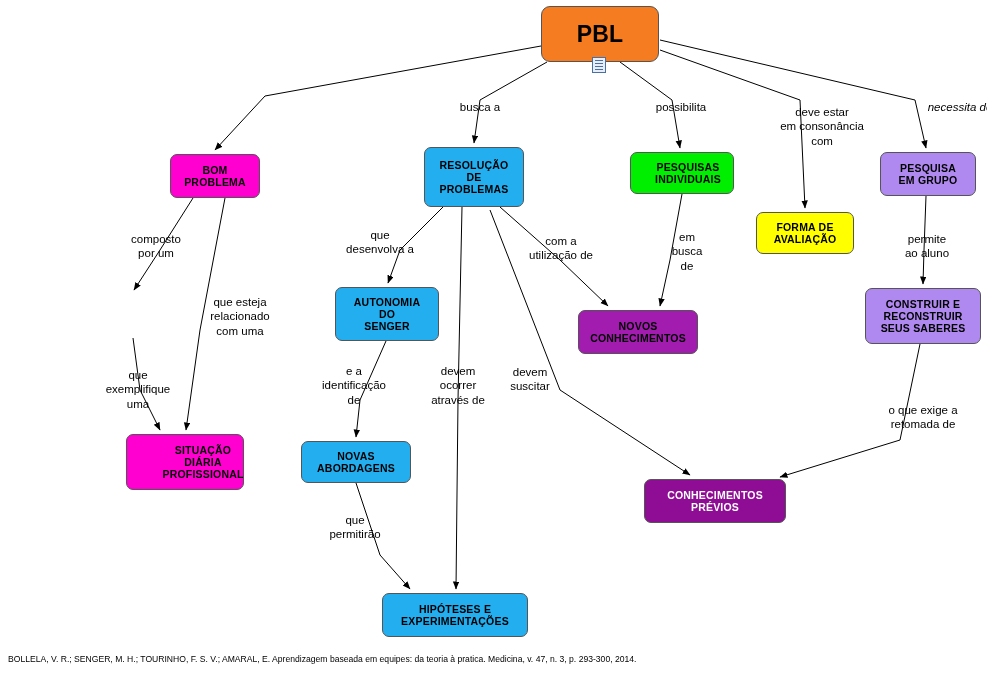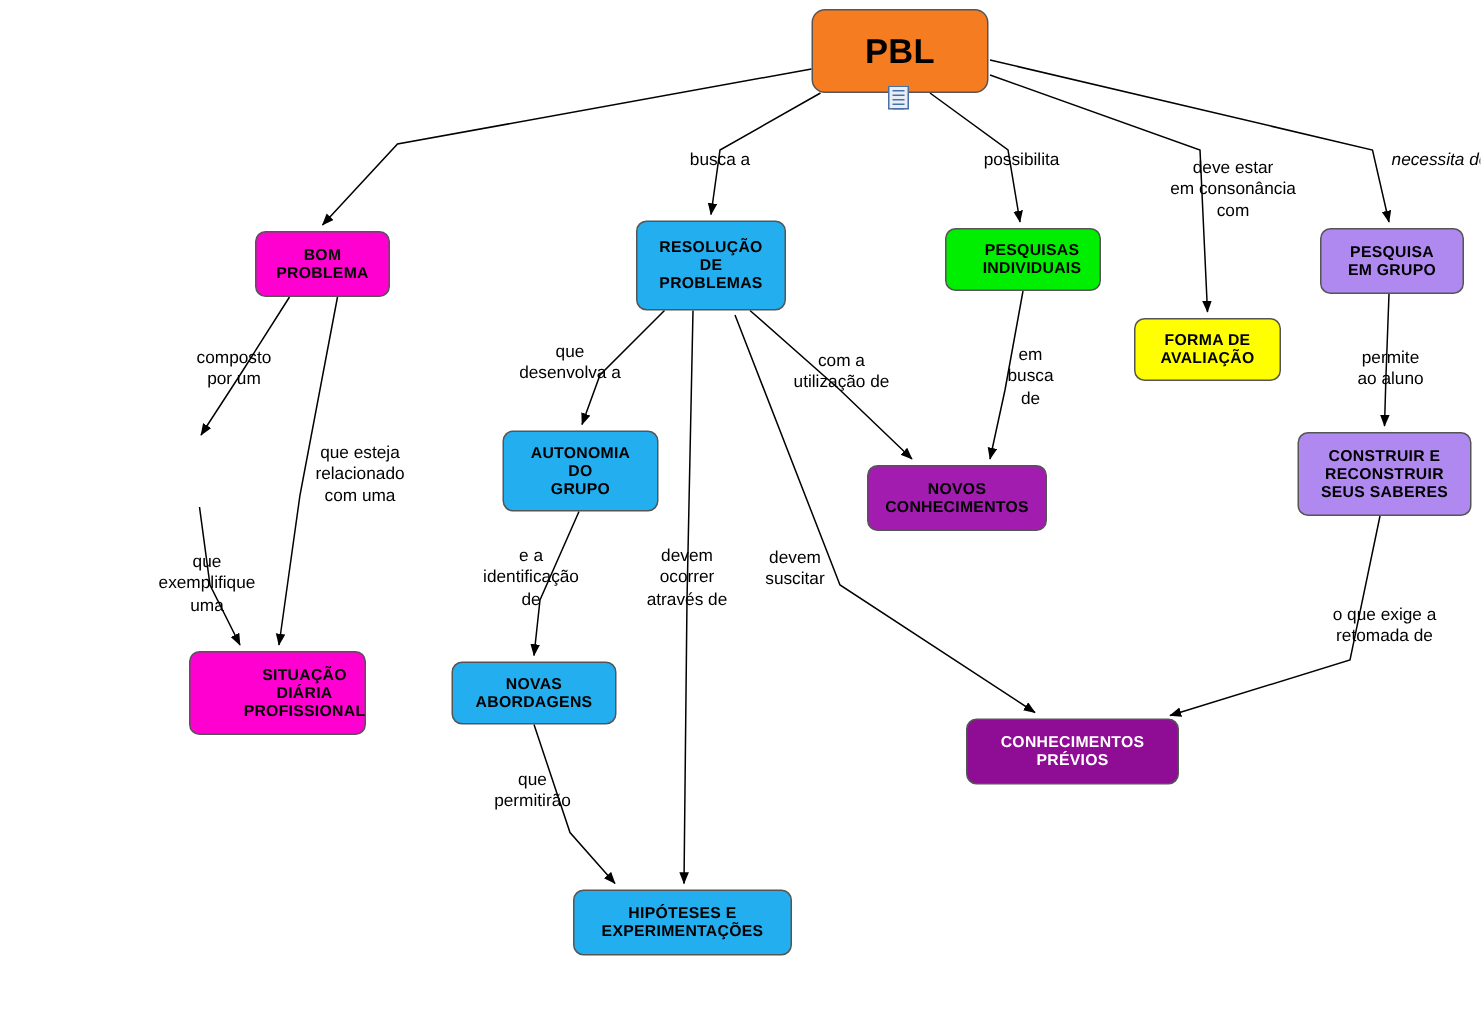--- a/index.html
+++ b/index.html
@@ -138,21 +138,21 @@
 
   <div class="node" style="left:756px; top:212px; width:98px; height:42px; background:#FFFF00; color:#000000; font-size:10.5px;">FORMA DE
 AVALIAÇÃO</div>
 
   <div class="node" style="left:880px; top:152px; width:96px; height:44px; background:#B089F0; color:#000000; font-size:10.5px;">PESQUISA
 EM GRUPO</div>
 
 
   <div class="node" style="left:335px; top:287px; width:104px; height:54px; background:#22AEEF; color:#000000; font-size:10.5px;">AUTONOMIA
 DO
-GRUPO</div>
+SENGER</div>
 
   <div class="node" style="left:578px; top:310px; width:120px; height:44px; background:#a21caf; color:#000000; font-size:10.5px;">NOVOS
 CONHECIMENTOS</div>
 
   <div class="node" style="left:865px; top:288px; width:116px; height:56px; background:#B089F0; color:#000000; font-size:10.5px;">CONSTRUIR E
 RECONSTRUIR
 SEUS SABERES</div>
 
   <div class="node" style="left:126px; top:434px; width:118px; height:56px; background:#FF00D0; color:#000000; font-size:10.5px;padding-left:36px;">SITUAÇÃO
 DIÁRIA
@@ -204,14 +204,15 @@
 permitirão</div>
 
   <div class="doc-icon" style="left:592px; top:57px;">
     <i></i>
       <i></i>
       <i></i>
       <i></i>
       <i></i>
   </div>
 
+  <div class="citation">BOLLELA, V. R.; SENGER, M. H.; TOURINHO, F. S. V.; AMARAL, E. Aprendizagem baseada em equipes: da teoria à pratica. Medicina, v. 47, n. 3, p. 293-300, 2014.</div>
 
 </div>
 
 </body></html>

